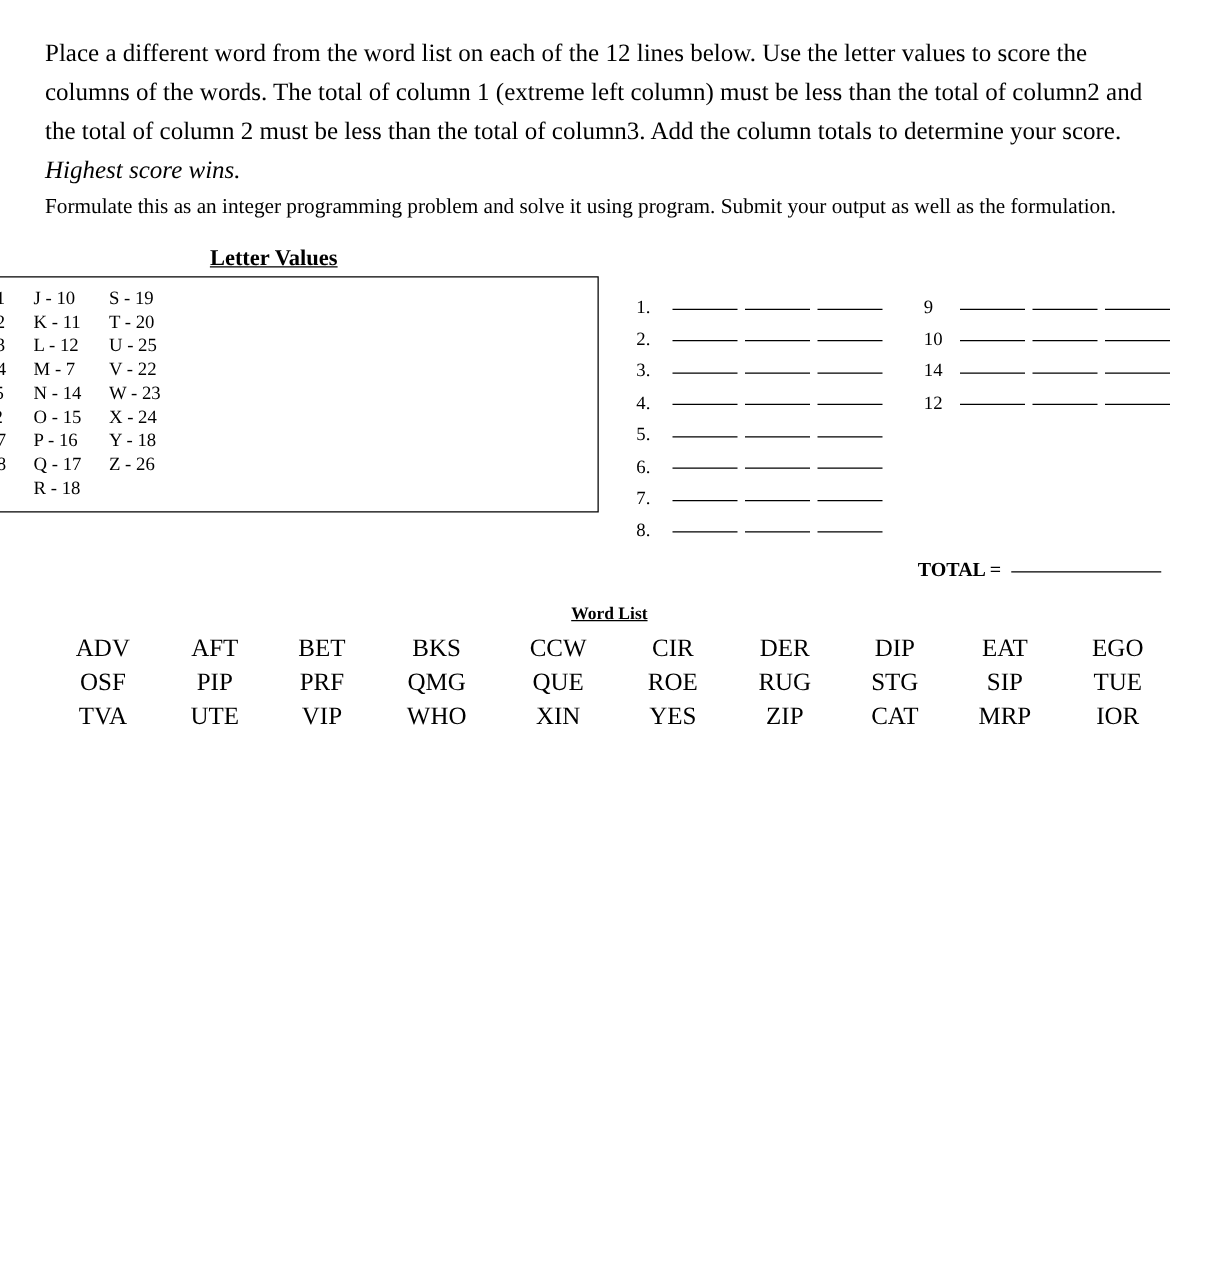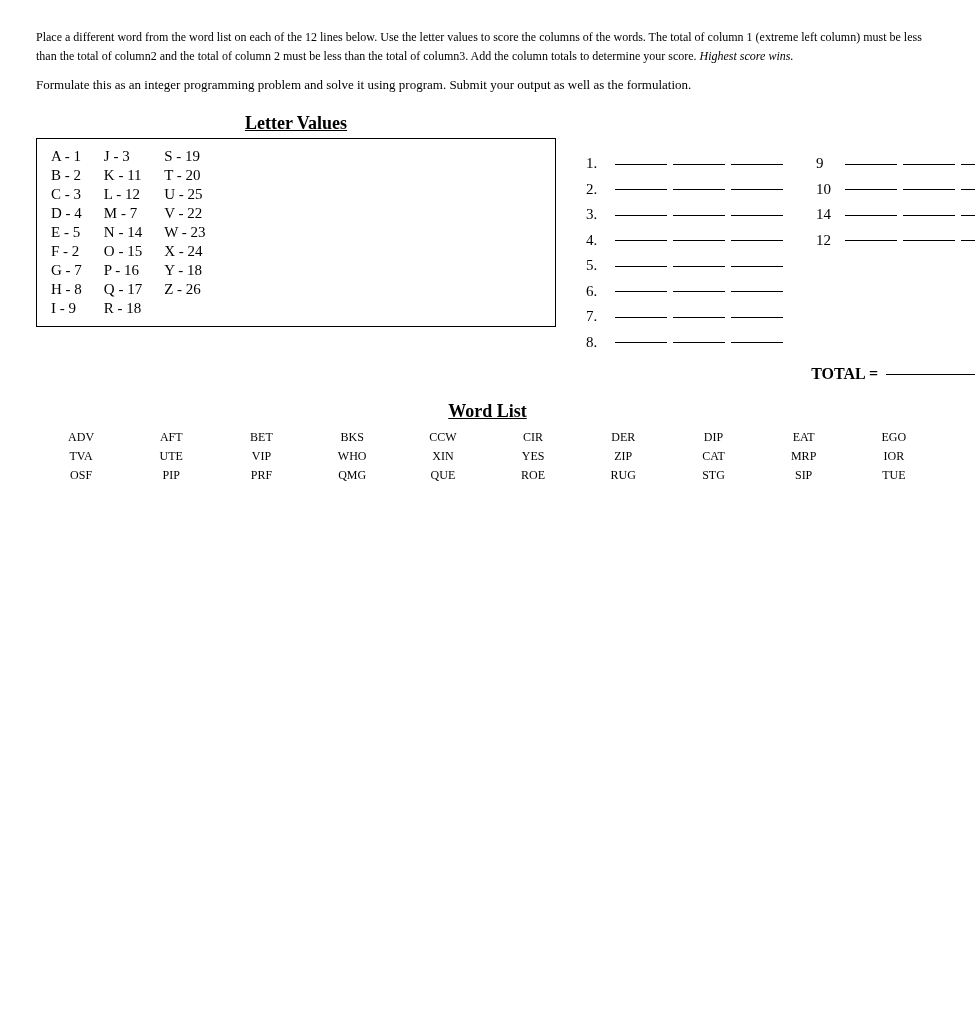--- a/index.html
+++ b/index.html
@@ -6,33 +6,32 @@
     body {
       background: #fff;
       font-family: 'Times New Roman', Times, serif;
       font-size: 16px;
       color: #000;
       width: 975px;
       min-height: 1024px;
       padding: 28px 36px 28px 36px;
     }
     .intro-text {
-      font-size: 12px;
+      font-size: 20px;
       line-height: 1.55;
-      margin-bottom: 10px;
     }
     .formulate-text {
-      font-size: 13px;
+      font-size: 17px;
       line-height: 1.55;
       margin-bottom: 18px;
     }
     .letter-values-section {
       display: flex;
       flex-direction: column;
-      align-items: flex-start;
+      align-items: flex-end;
       margin-bottom: 18px;
     }
     .letter-values-title {
       font-size: 18px;
       font-weight: bold;
       text-align: center;
       width: 520px;
       margin-bottom: 4px;
       text-decoration: underline;
     }
@@ -95,32 +94,32 @@
       border-bottom: 1.5px solid #000;
       width: 120px;
       margin-left: 8px;
       vertical-align: bottom;
     }
     .word-list-section {
       margin-top: 10px;
     }
     .word-list-title {
       text-align: center;
-      font-size: 18px;
+      font-size: 14px;
       font-weight: bold;
       text-decoration: underline;
       margin-bottom: 6px;
     }
     .word-list-table {
       border-collapse: collapse;
       width: 100%;
     }
     .word-list-table td {
       text-align: center;
-      font-size: 12px;
+      font-size: 20px;
       padding: 2px 12px;
       min-width: 52px;
     }
     .italic { font-style: italic; }
   </style>
 </head>
 <body>
 
 <div class="intro-text">
   <span>Place a different word from the word list on each of the 12 lines below.  Use the letter values to score the columns of the words.   The total of column 1 (extreme left column) must be less than the total of column2 and the total of column 2 must be less than the total of column3.  Add the column totals to determine your score.  <span class="italic">Highest score wins.</span></span><br>
@@ -131,21 +130,21 @@
 
 <div class="letter-values-section">
   <div style="display:flex; flex-direction:row; align-items:flex-start; gap:30px;">
     <div>
       <div class="letter-values-title">Letter Values</div>
       <div class="letter-table-box">
         <table class="letter-table">
           <tbody id="letter-table-body">
               <tr>
                 <td>A - 1</td>
-                <td>J - 3</td>
+                <td>J - 10</td>
                 <td>S - 19</td>
               </tr>
               <tr>
                 <td>B - 2</td>
                 <td>K - 11</td>
                 <td>T - 20</td>
               </tr>
               <tr>
                 <td>C - 3</td>
                 <td>L - 12</td>
@@ -283,38 +282,38 @@
           <td>BET</td>
           <td>BKS</td>
           <td>CCW</td>
           <td>CIR</td>
           <td>DER</td>
           <td>DIP</td>
           <td>EAT</td>
           <td>EGO</td>
         </tr>
         <tr>
+          <td>OSF</td>
+          <td>PIP</td>
+          <td>PRF</td>
+          <td>QMG</td>
+          <td>QUE</td>
+          <td>ROE</td>
+          <td>RUG</td>
+          <td>STG</td>
+          <td>SIP</td>
+          <td>TUE</td>
+        </tr>
+        <tr>
           <td>TVA</td>
           <td>UTE</td>
           <td>VIP</td>
           <td>WHO</td>
           <td>XIN</td>
           <td>YES</td>
           <td>ZIP</td>
           <td>CAT</td>
           <td>MRP</td>
           <td>IOR</td>
         </tr>
-        <tr>
-          <td>OSF</td>
-          <td>PIP</td>
-          <td>PRF</td>
-          <td>QMG</td>
-          <td>QUE</td>
-          <td>ROE</td>
-          <td>RUG</td>
-          <td>STG</td>
-          <td>SIP</td>
-          <td>TUE</td>
-        </tr>
       </tbody>
   </table>
 </div>
 
 </body></html>

